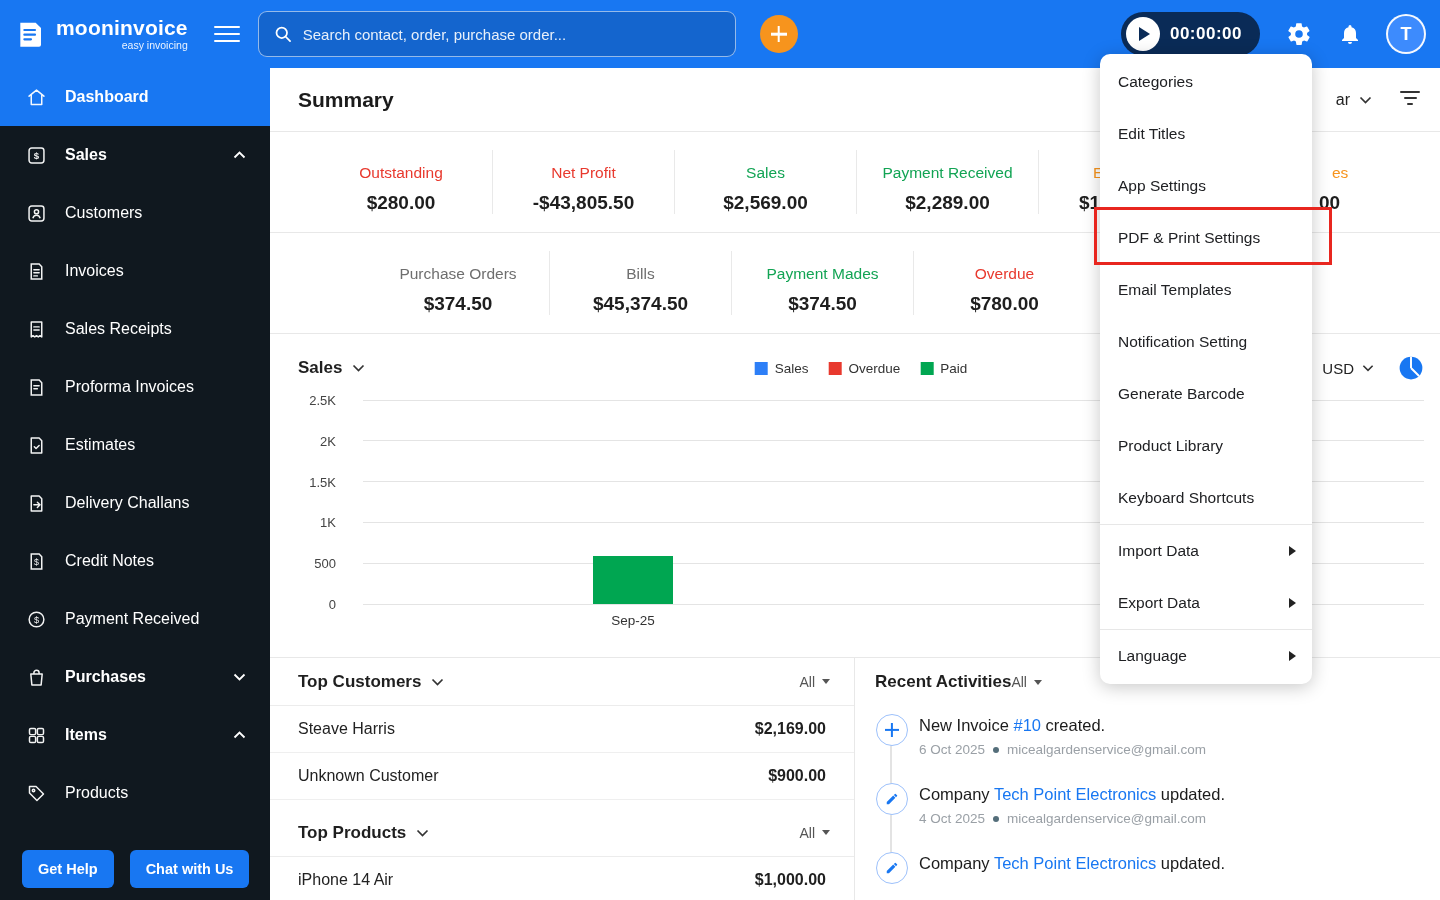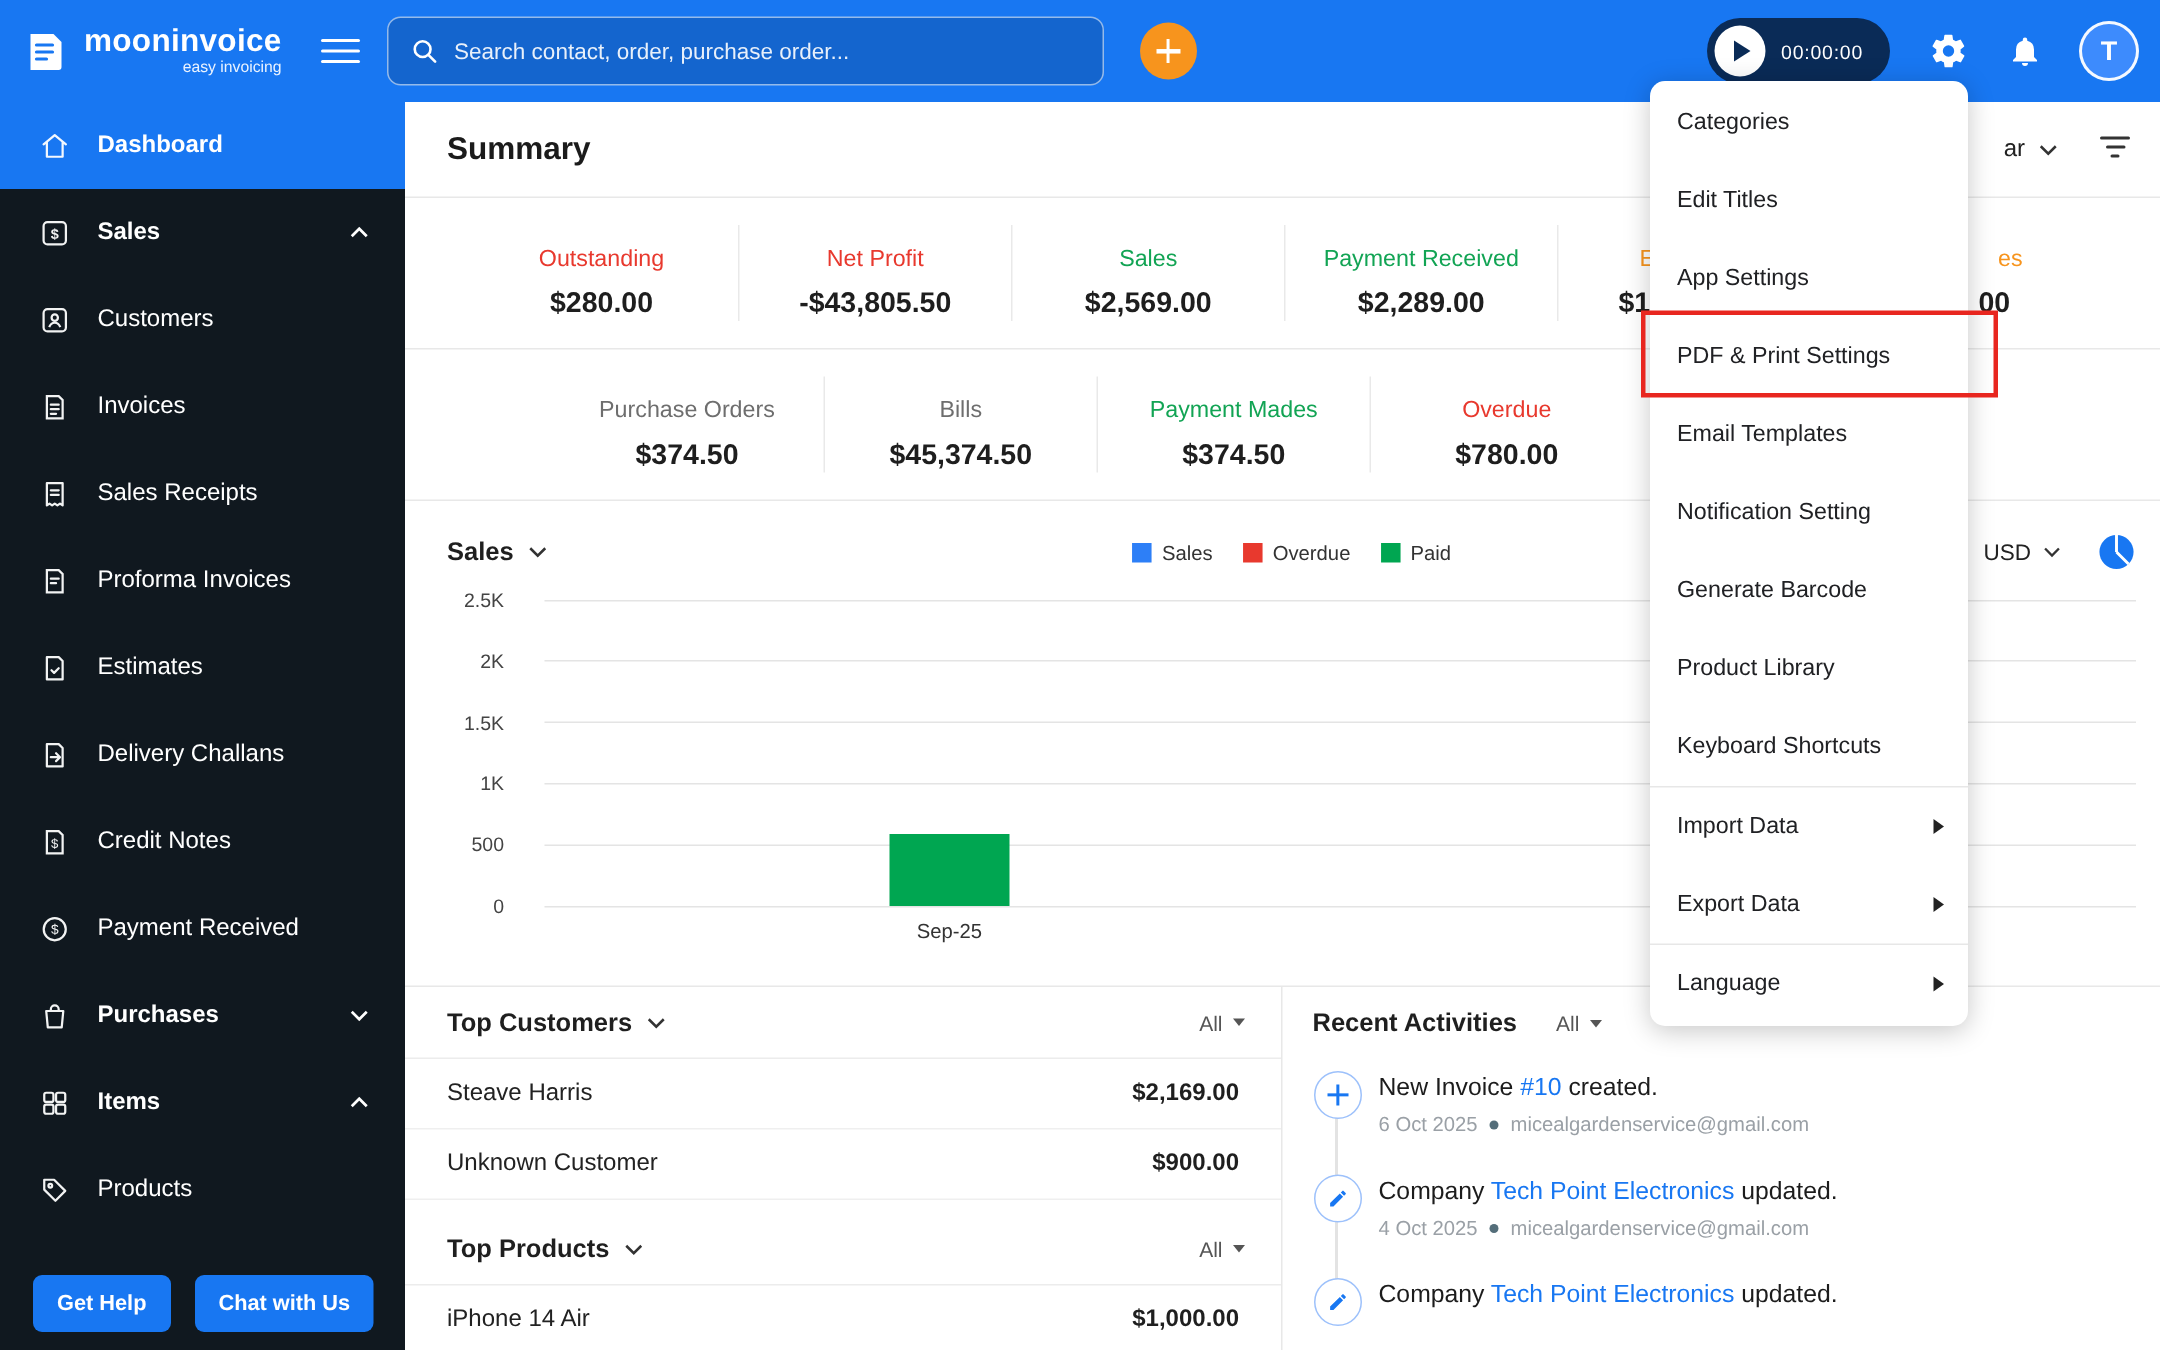--- a/index.html
+++ b/index.html
@@ -17,21 +17,21 @@
 .search input{flex:1;background:transparent;border:none;outline:none;color:#fff;font-size:15px;font-family:inherit}
 .search input::placeholder{color:rgba(255,255,255,.9)}
 .add-btn{margin-left:24px;width:38px;height:38px;border-radius:50%;background:#F7941D;border:none;position:relative;cursor:pointer;flex-shrink:0}
 .add-btn::before,.add-btn::after{content:"";position:absolute;background:#fff;left:50%;top:50%}
 .add-btn::before{width:16px;height:2.6px;transform:translate(-50%,-50%)}
 .add-btn::after{width:2.6px;height:16px;transform:translate(-50%,-50%)}
 .tb-spacer{flex:1}
 .timer-pill{height:44px;border-radius:22px;background:#0A2B57;display:flex;align-items:center;padding:4px 18px 4px 5px;gap:10px;cursor:pointer}
 .play-circle{width:34px;height:34px;border-radius:50%;background:#fff;display:flex;align-items:center;justify-content:center}
 .play-tri{width:0;height:0;border-left:11px solid #0A2B57;border-top:7px solid transparent;border-bottom:7px solid transparent;margin-left:3px}
-.timer-text{color:#fff;font-size:13px;font-weight:400;letter-spacing:.5px}
+.timer-text{color:#fff;font-size:17px;font-weight:700;letter-spacing:.5px}
 .tb-icon{margin-left:26px;color:#fff;cursor:pointer;display:flex;align-items:center}
 .avatar{margin-left:24px;margin-right:14px;width:40px;height:40px;border-radius:50%;background:#3D8BFD;border:2px solid rgba(255,255,255,.95);color:#fff;font-size:18px;font-weight:700;display:flex;align-items:center;justify-content:center;cursor:pointer}
 
 .sidebar{position:absolute;top:68px;left:0;width:270px;height:832px;background:#10181F;z-index:20}
 .side-item{height:58px;display:flex;align-items:center;padding-left:26px;gap:18px;color:#fff;font-size:16px;cursor:pointer;position:relative}
 .side-item.active{background:#1877F2}
 .side-item.group{font-weight:700}
 .side-item .chev{position:absolute;right:24px;display:flex}
 .side-icon{display:flex;color:#fff;opacity:.95}
 .side-buttons{position:absolute;bottom:12px;left:22px;display:flex;gap:16px}
@@ -83,21 +83,21 @@
 .panel-header{height:48px;display:flex;align-items:center;padding:0 24px 0 28px;border-bottom:1px solid #ececec}
 .panel-title-ctl{display:flex;align-items:center;gap:10px;font-size:17px;font-weight:700;cursor:pointer}
 .all-ctl{display:flex;align-items:center;gap:7px;font-size:14px;color:#555;cursor:pointer}
 .ph-spacer{margin-left:auto}
 .tri-down{width:0;height:0;border-top:5px solid #555;border-left:4.5px solid transparent;border-right:4.5px solid transparent;display:inline-block}
 .list-row{height:47px;display:flex;align-items:center;justify-content:space-between;padding:0 28px;border-bottom:1px solid #efefef}
 .row-name{font-size:16px;color:#222}
 .row-amount{font-size:16px;font-weight:700;color:#1f1f1f}
 .tp-block{margin-top:9px}
 
-.ra-header{height:48px;display:flex;align-items:center;gap:26px;padding:0 0 0 20px}
+.ra-header{height:48px;display:flex;align-items:center;padding:0 0 0 20px}
 .ra-body{position:relative;padding:10px 0 0 64px}
 .ra-line{position:absolute;left:35px;top:32px;bottom:-10px;width:2px;background:#e3e3e3}
 .ra-entry{position:relative;margin-bottom:28px}
 .ra-icon{position:absolute;left:-43px;top:-2px;width:32px;height:32px;border-radius:50%;background:#fff;border:1.5px solid #9dc1fb;display:flex;align-items:center;justify-content:center;color:#1877F2}
 .ra-plus{position:relative;width:14px;height:14px}
 .ra-plus::before,.ra-plus::after{content:"";position:absolute;background:#1877F2;left:50%;top:50%}
 .ra-plus::before{width:14px;height:2.2px;transform:translate(-50%,-50%)}
 .ra-plus::after{width:2.2px;height:14px;transform:translate(-50%,-50%)}
 .ra-text{font-size:16.5px;color:#1c1c1c}
 .ra-text a{color:#1877F2;text-decoration:none;cursor:pointer}

